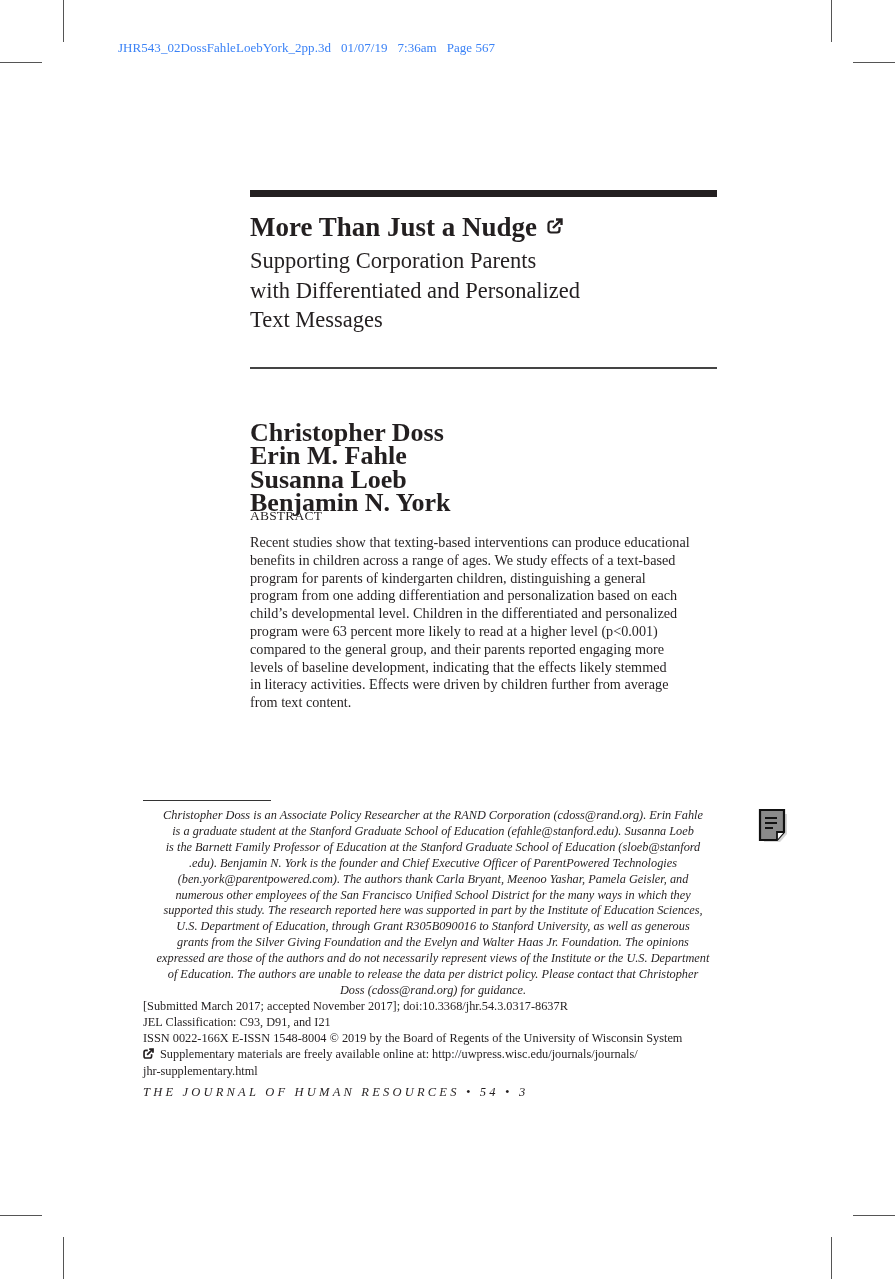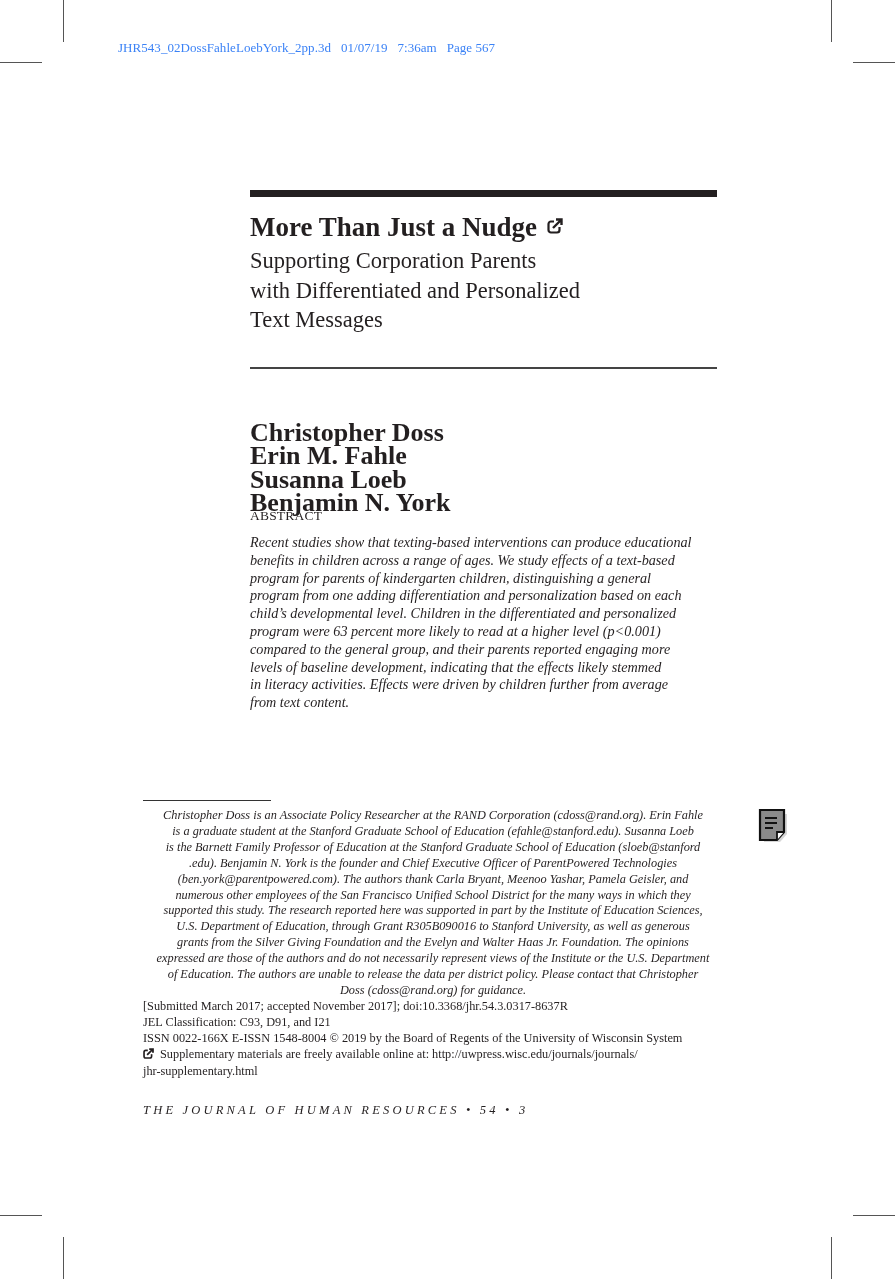--- a/index.html
+++ b/index.html
@@ -8,27 +8,27 @@
   .crop { position:absolute; background:#555; }
   .slug { position:absolute; left:118px; top:40px; font-size:13px; color:#3b82f6; white-space:pre; letter-spacing:0.05px; }
   .topbar { position:absolute; left:250px; top:190px; width:467px; height:7px; background:#231f20; }
   .title { position:absolute; left:250px; top:210px; font-size:27px; font-weight:bold; line-height:34px; white-space:nowrap; }
   .title .ext { display:inline-block; vertical-align:middle; margin-left:10px; position:relative; top:-5px; }
   .subtitle { position:absolute; left:250px; top:246px; font-size:22.5px; line-height:29.5px; width:467px; }
   .subtitle div { white-space:nowrap; }
   .rule2 { position:absolute; left:250px; top:367px; width:467px; height:2px; background:#444; }
   .authors { position:absolute; left:250px; top:377px; font-size:26px; font-weight:bold; line-height:23.3px;margin-top:44px; }
   .abstract-label { position:absolute; left:250px; top:508px; font-size:13.5px; letter-spacing:0.2px; }
-  .abstract { position:absolute; left:250px; top:534px; width:470px; font-size:14.2px; font-style:italic; line-height:17.8px; }
+  .abstract { position:absolute; left:250px; top:534px; width:470px; font-size:14.2px; line-height:17.8px; }
   .abstract div { white-space:nowrap; }
   .fnrule { position:absolute; left:143px; top:800px; width:128px; height:1px; background:#333; }
   .fn { position:absolute; left:143px; top:808px; width:580px; font-size:12.3px; line-height:15.9px; }
   .fn div { white-space:nowrap; }
   .fn .it { font-style:italic;text-align:center; }
-  .fn .journal { font-style:italic; letter-spacing:3.2px; margin-top:24px; font-size:12.5px; }
+  .fn .journal { font-style:italic; letter-spacing:3.2px; margin-top:6px; font-size:12.5px; }
   .noteicon { position:absolute; left:758px; top:808px; }
 </style>
 </head>
 <body>
 
 <div class="crop" style="left:63px;top:0;width:1px;height:42px;"></div>
 <div class="crop" style="left:0;top:62px;width:42px;height:1px;"></div>
 <div class="crop" style="left:831px;top:0;width:1px;height:42px;"></div>
 <div class="crop" style="left:853px;top:62px;width:42px;height:1px;"></div>
 <div class="crop" style="left:0;top:1215px;width:42px;height:1px;"></div>

